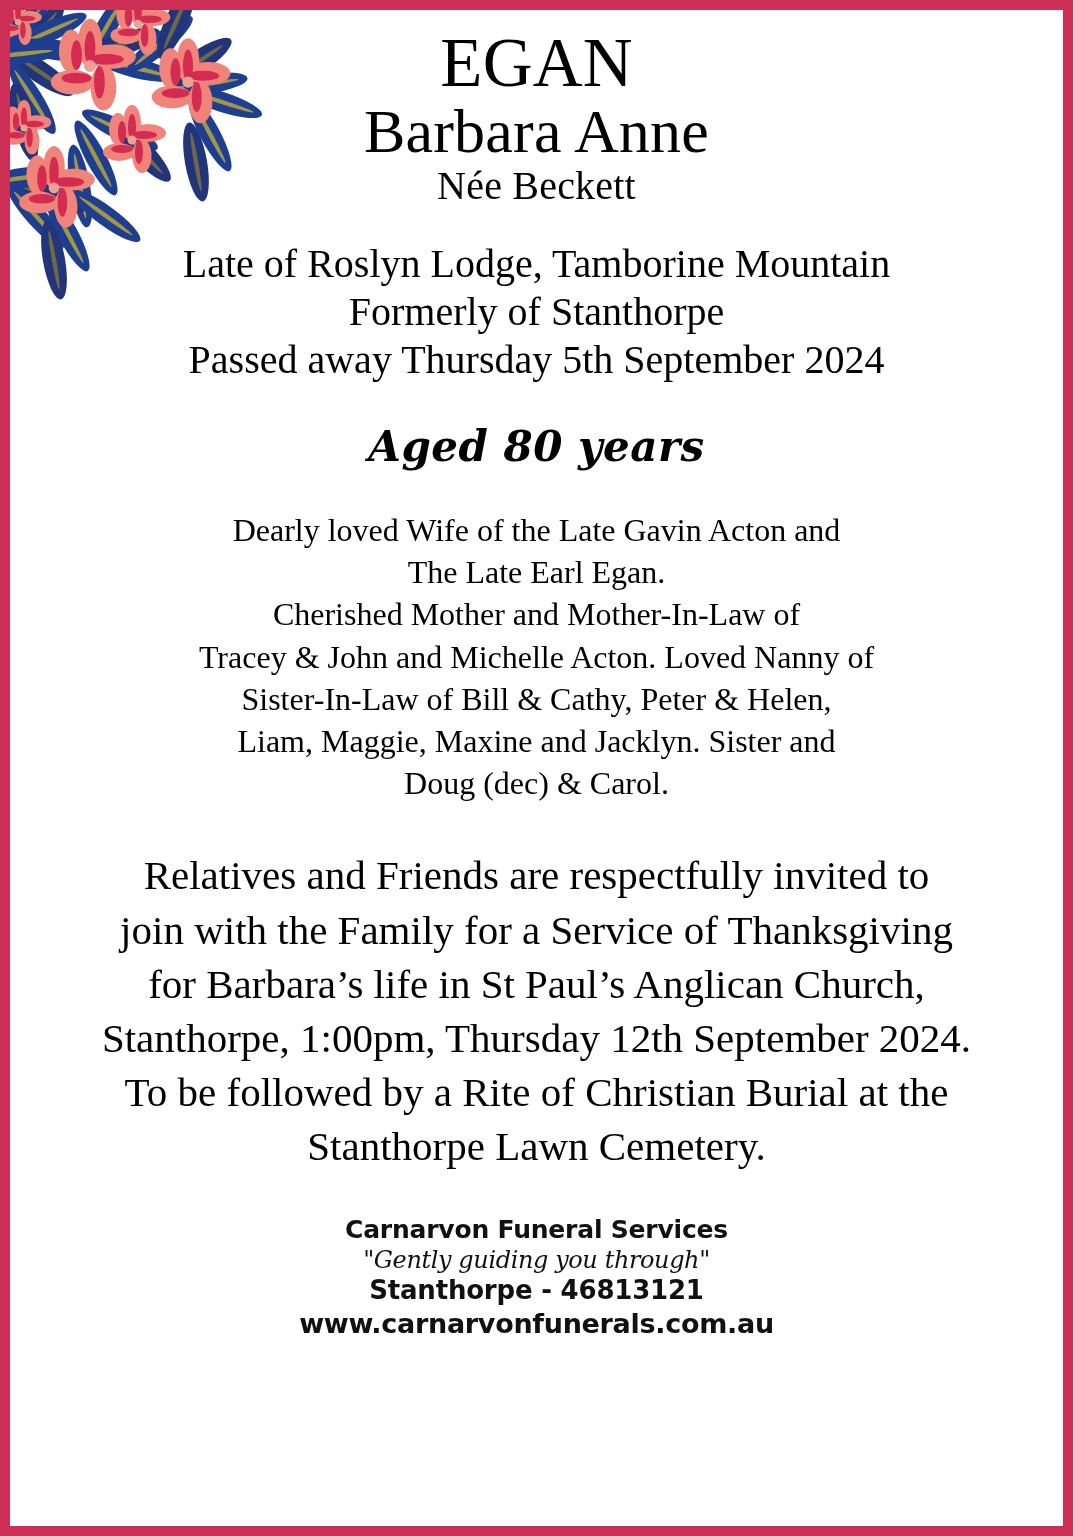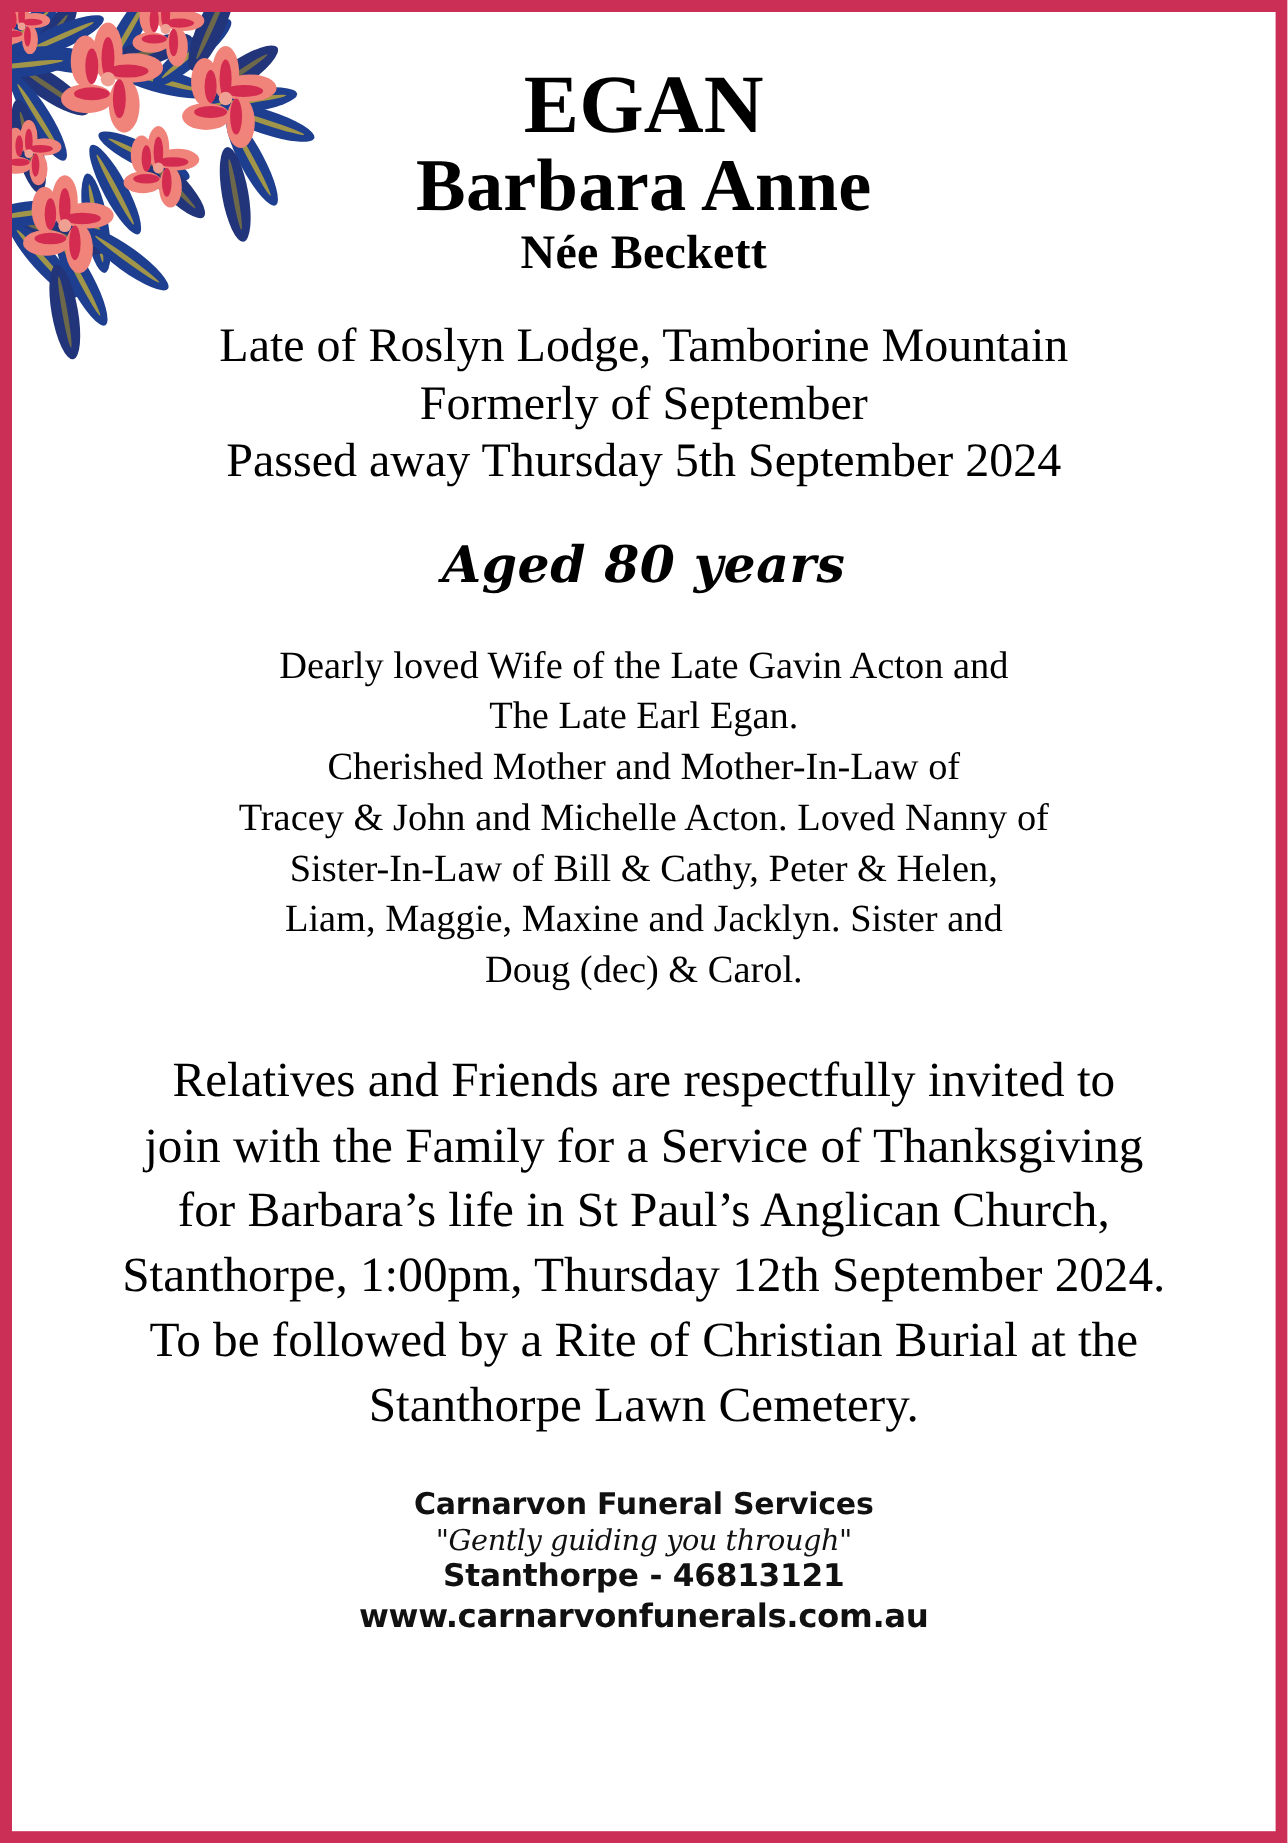--- a/index.html
+++ b/index.html
@@ -36,25 +36,24 @@
   
   .content {
     position: relative;
     z-index: 2;
     padding: 18px 26px 0 26px;
     text-align: center;
   }
 
   
   .headline {
-    font-weight: bold;
+    font-weight: normal;
     line-height: 1.02;
     color: #000;
     letter-spacing: 0.2px;
-    margin-top: 24px;
   }
   .hl-surname {
     font-size: 69px;
     margin: 0 0 2px 0;
   }
   .hl-given {
     font-size: 62px;
     margin: 0 0 2px 0;
   }
   .hl-nee {
@@ -209,21 +208,21 @@
   <div class="content">
 
     <div class="headline">
       <div class="hl-surname">EGAN</div>
       <div class="hl-given">Barbara Anne</div>
       <div class="hl-nee">Née Beckett</div>
     </div>
 
     <div class="block" id="residence-block">
       <span class="line">Late of Roslyn Lodge, Tamborine Mountain</span>
-      <span class="line">Formerly of September</span>
+      <span class="line">Formerly of Stanthorpe</span>
       <span class="line">Passed away Thursday 5th September 2024</span>
     </div>
 
     <div class="block" id="age-line">Aged 80 years</div>
 
     <div class="block" id="family-block">
       <span class="line">Dearly loved Wife of the Late Gavin Acton and</span>
       <span class="line">The Late Earl Egan.</span>
       <span class="line">Cherished Mother and Mother-In-Law of</span>
       <span class="line">Tracey &amp; John and Michelle Acton. Loved Nanny of</span>

